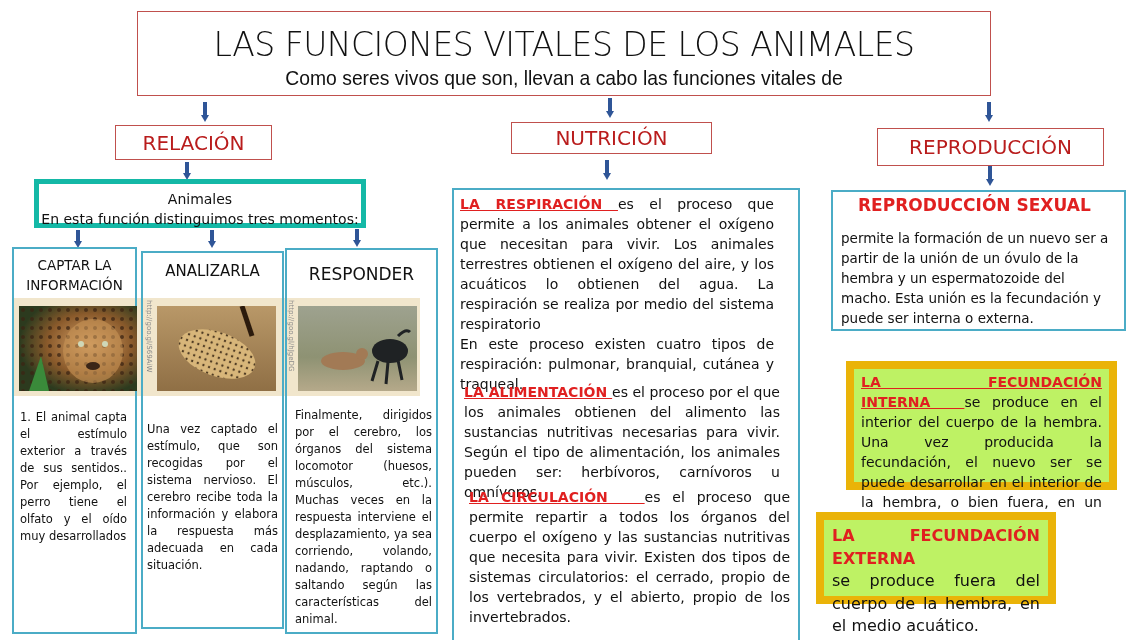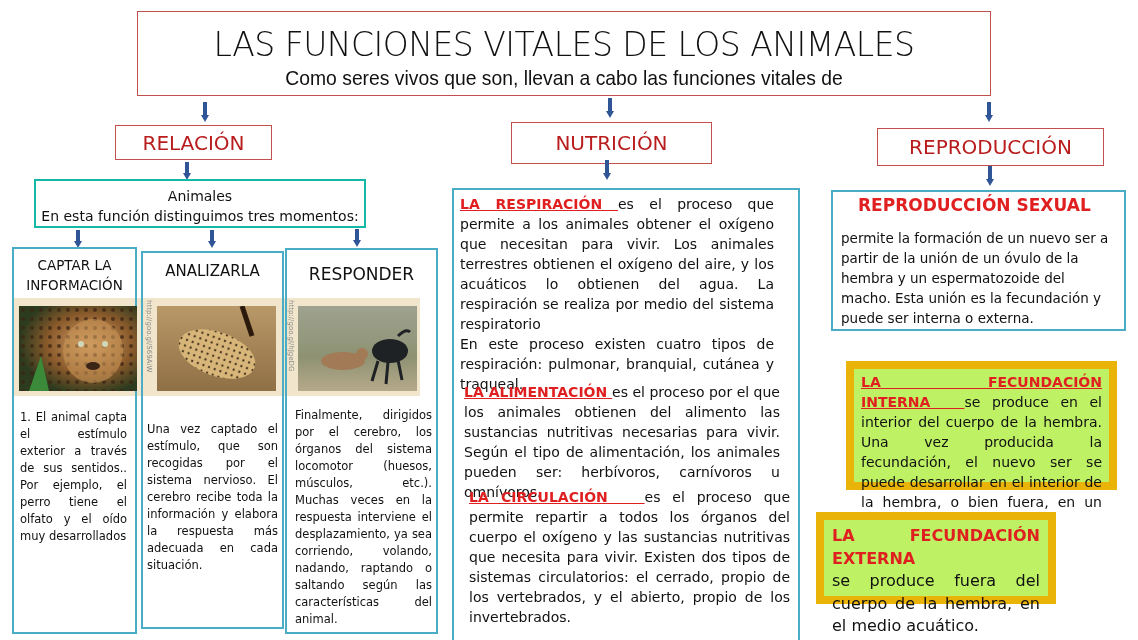--- a/index.html
+++ b/index.html
@@ -4,21 +4,21 @@
 <style>
   html, body { margin:0; padding:0; }
   body {
     width:1138px; height:640px; position:relative; overflow:hidden;
     background:#ffffff; color:#111;
     font-family:"Liberation Sans", "DejaVu Sans", sans-serif;
   }
   .abs { position:absolute; box-sizing:border-box; }
   .red-box { border:1px solid #c0504d; background:#fff; }
   .blue-box { border:2px solid #4bacc6; background:#fff; }
-  .teal-box { border:2px solid #14b8a6; background:#fff; }
+  .teal-box { border:5px solid #14b8a6; background:#fff; }
   .yellow-box { border:8px solid #eab308; background:#bef264; }
   .center { text-align:center; }
   .arrow {
     position:absolute; width:8px; height:20px;
   }
   .arrow svg { display:block; }
 
   #title-box { left:137px; top:11px; width:854px; height:85px; }
   #main-title { position:absolute; left:0; right:0; top:13px; text-align:center;
     font-family:"DejaVu Sans", sans-serif; font-weight:300; font-size:33px; letter-spacing:-0.5px; color:#111; }
@@ -162,21 +162,21 @@
     </defs>
     <rect width="119" height="85" fill="url(#sg)"></rect>
     <ellipse cx="45" cy="55" rx="22" ry="9" fill="#a27a55"></ellipse>
     <circle cx="64" cy="48" r="6" fill="#a27a55"></circle>
     <ellipse cx="92" cy="45" rx="18" ry="12" fill="#1f2224"></ellipse>
     <path d="M100 30 Q108 22 112 26" stroke="#1f2224" stroke-width="3" fill="none"></path>
     <path d="M80 55 L74 75 M90 56 L88 78 M100 54 L104 74" stroke="#1f2224" stroke-width="3"></path>
   </svg>
 </div>
 
-<div class="abs red-box" style="left:511px;top:122px;width:201px;height:42px;">
+<div class="abs red-box" style="left:511px;top:122px;width:201px;height:32px;">
   <div class="cat-label">NUTRICIÓN</div>
 </div>
 <div class="arrow" style="left:603px;top:160px;">
   <svg width="8" height="20" viewBox="0 0 8 20">
       <rect x="2" y="0" width="4" height="14" fill="#2f5597"></rect>
       <polygon points="0,13 8,13 4,20" fill="#2f5597"></polygon>
     </svg>
 </div>
 <div class="abs blue-box" style="left:452px;top:179px;width:348px;height:455px;margin-top:9px;">
   <div class="body-text" style="position:absolute;left:6px;right:24px;top:4px;font-size:14px;line-height:20px;">

